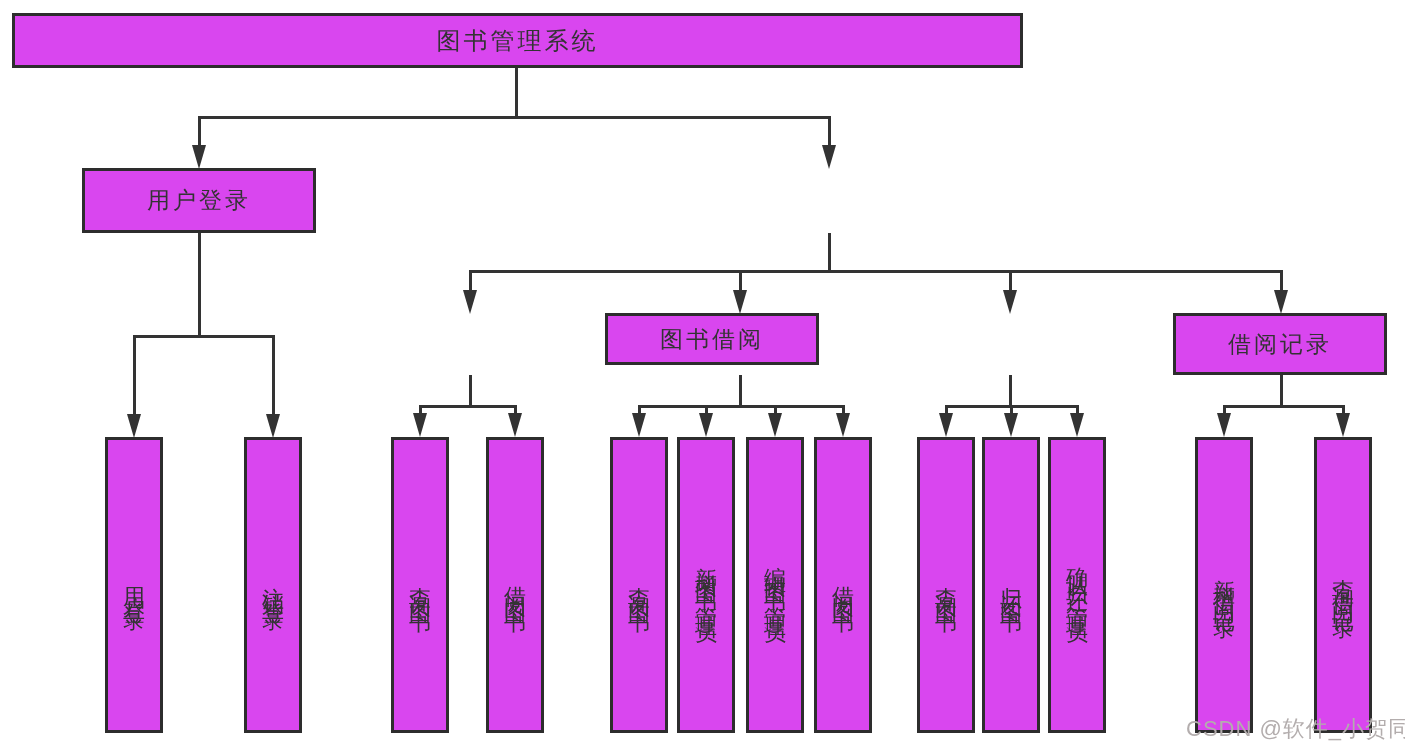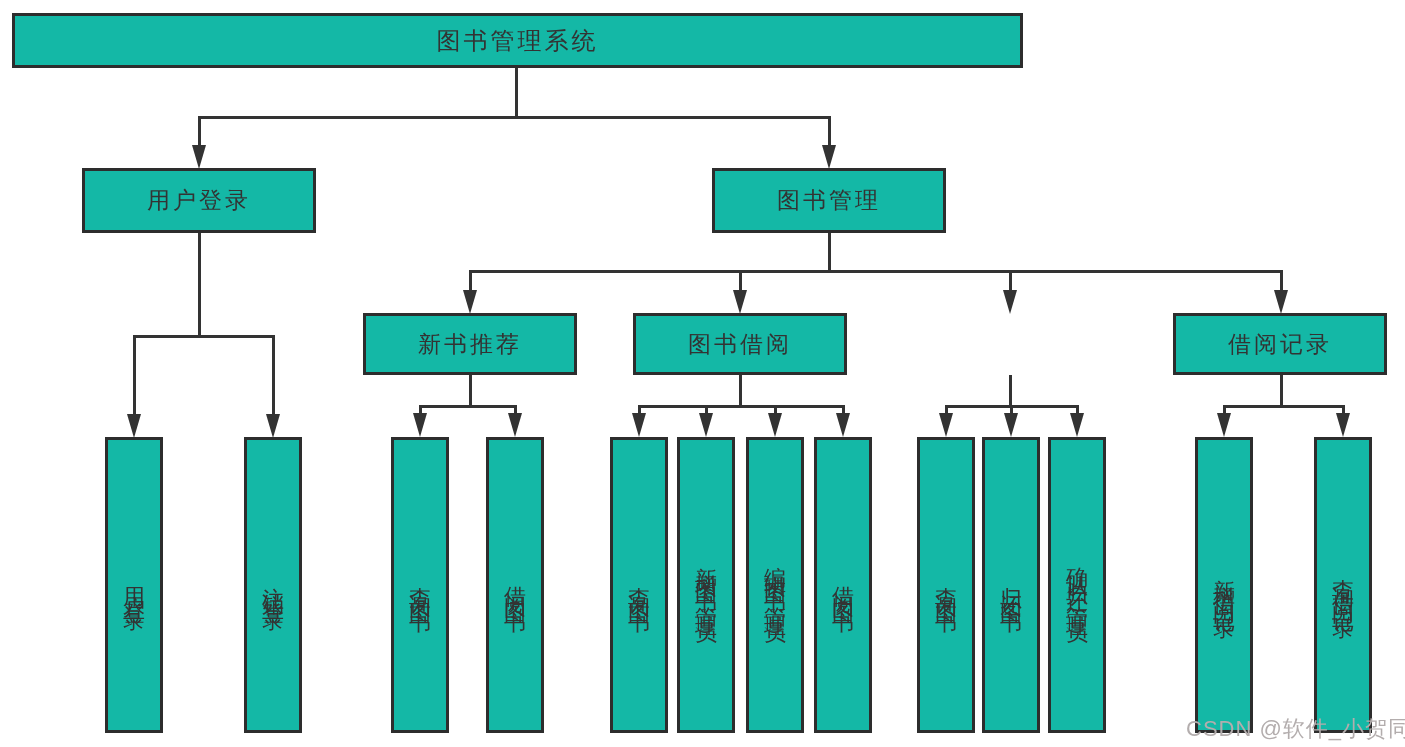--- a/index.html
+++ b/index.html
@@ -2,21 +2,21 @@
 <html><head>
 <meta charset="utf-8">
 <style>
   html,body { margin:0; padding:0; background:#ffffff; }
   .canvas {
     position:relative; width:1405px; height:747px; background:#ffffff;
     font-family:"Liberation Sans","DejaVu Sans",sans-serif; overflow:hidden;
   }
   .node {
     position:absolute; box-sizing:border-box;
-    border:3px solid #2d2d2d; background:#14b8a6;
+    border:3px solid #2d2d2d; background:#d946ef;
     display:flex; align-items:center; justify-content:center;
     color:#333333; font-size:23px; letter-spacing:3px;
   }
   .node.root  { font-size:24px; }
   .node.leaf  {
     writing-mode:vertical-rl; text-orientation:mixed;
     font-size:22px; letter-spacing:8px; line-height:1;
   }
   .leaf span { display:block; }
   .vl { position:absolute; width:3px;  background:#333333; }
@@ -36,28 +36,22 @@
 
 <div class="canvas">
 
   <div class="node root" style="left:12px; top:13px; width:1011px; height:55px;">
     <span>图书管理系统</span>
   </div>
 
   <div class="node" style="left:82px; top:168px; width:234px; height:65px;">
     <span>用户登录</span>
   </div>
-  <div class="node" style="left:712px; top:168px; width:234px; height:65px;">
-    <span>图书管理</span>
-  </div>
 
-  <div class="node" style="left:363px; top:313px; width:214px; height:62px;">
-    <span>新书推荐</span>
-  </div>
-  <div class="node" style="left:633px; top:313px; width:214px; height:62px;">
+  <div class="node" style="left:605px; top:313px; width:214px; height:52px;">
     <span>图书借阅</span>
   </div>
   <div class="node" style="left:1173px; top:313px; width:214px; height:62px;">
     <span>借阅记录</span>
   </div>
 
   <div class="node leaf" style="left:105px; top:437px; width:58px; height:296px;">
     <span>用户登录</span>
   </div>
   <div class="node leaf" style="left:244px; top:437px; width:58px; height:296px;">

